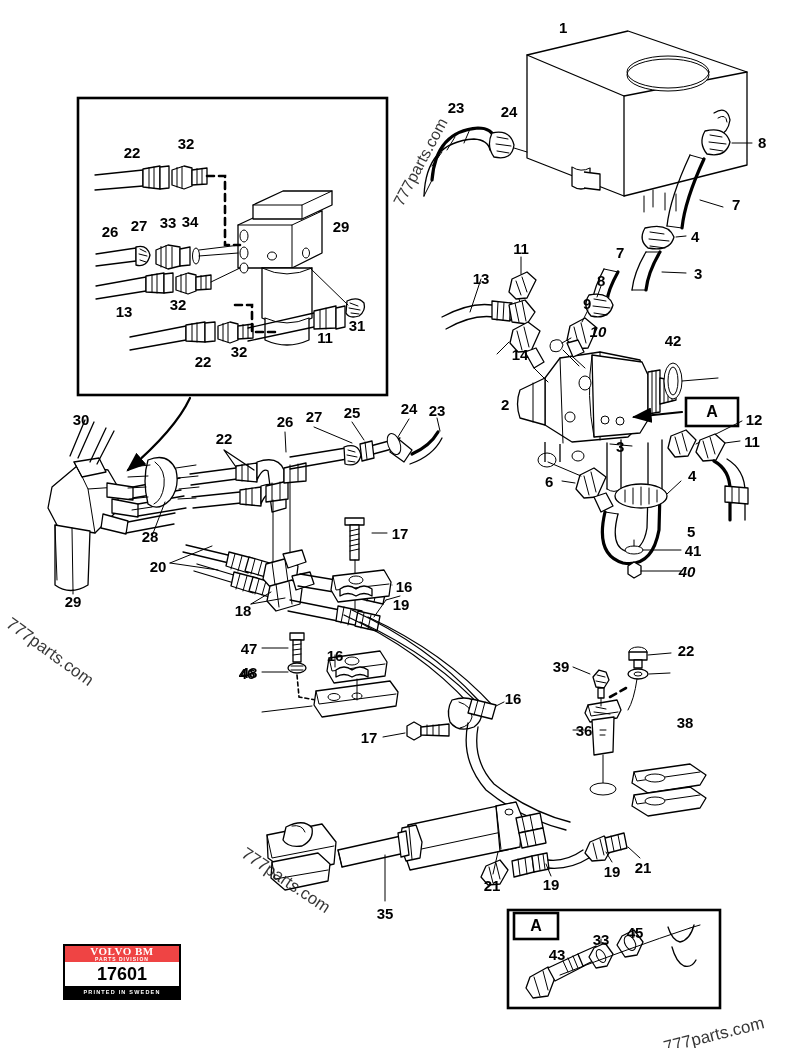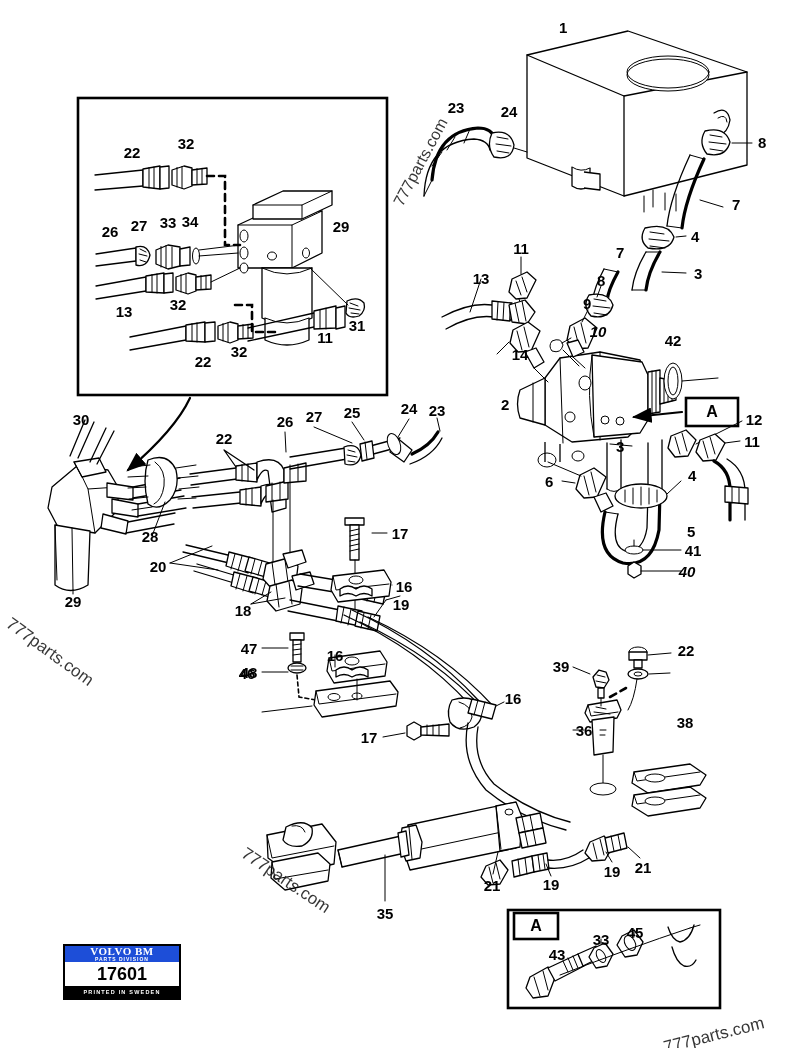--- a/index.html
+++ b/index.html
@@ -56,21 +56,21 @@
     left: 63px;
     top: 944px;
     width: 118px;
     height: 56px;
     border: 2px solid #000;
     background: #fff;
     box-sizing: border-box;
   }
   #tb-brandbar {
     height: 16px;
-    background: #1d4ed8;
+    background: #ef4444;
     color: #fff;
     font-family: "Liberation Serif", serif;
     font-weight: bold;
     font-size: 11px;
     text-align: center;
     line-height: 11px;
     letter-spacing: 0.5px;
     padding-top: 0px;
     box-sizing: border-box;
   }

